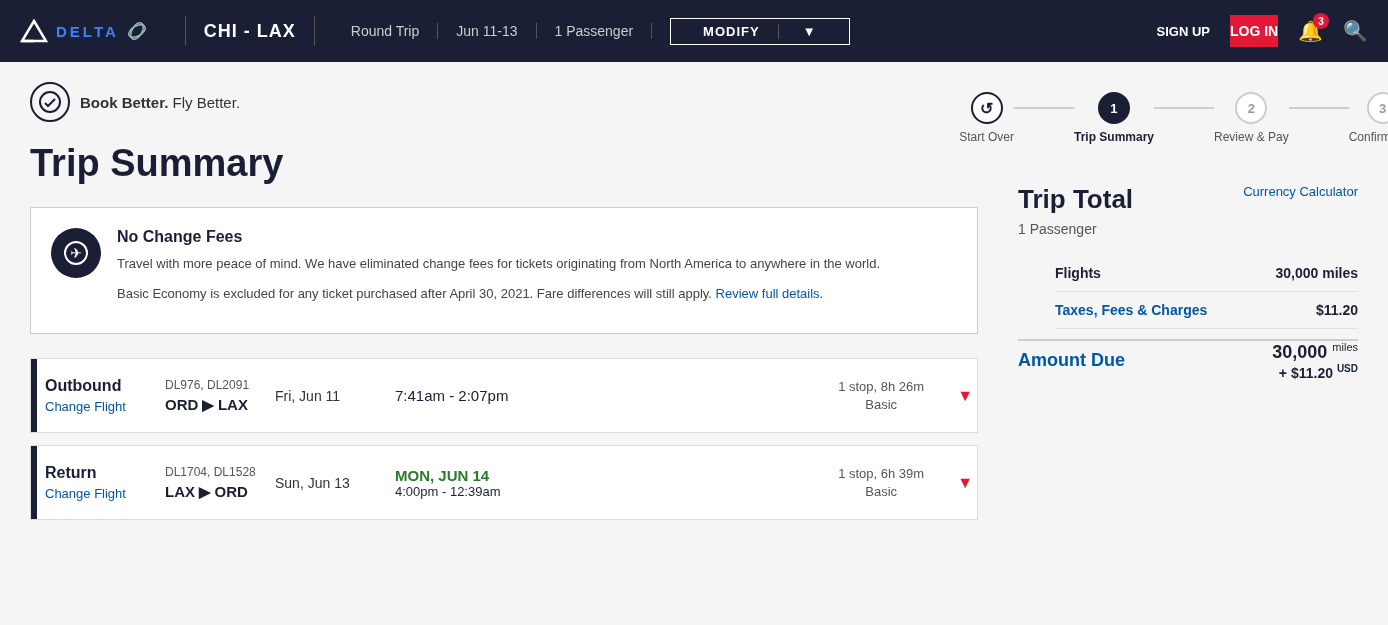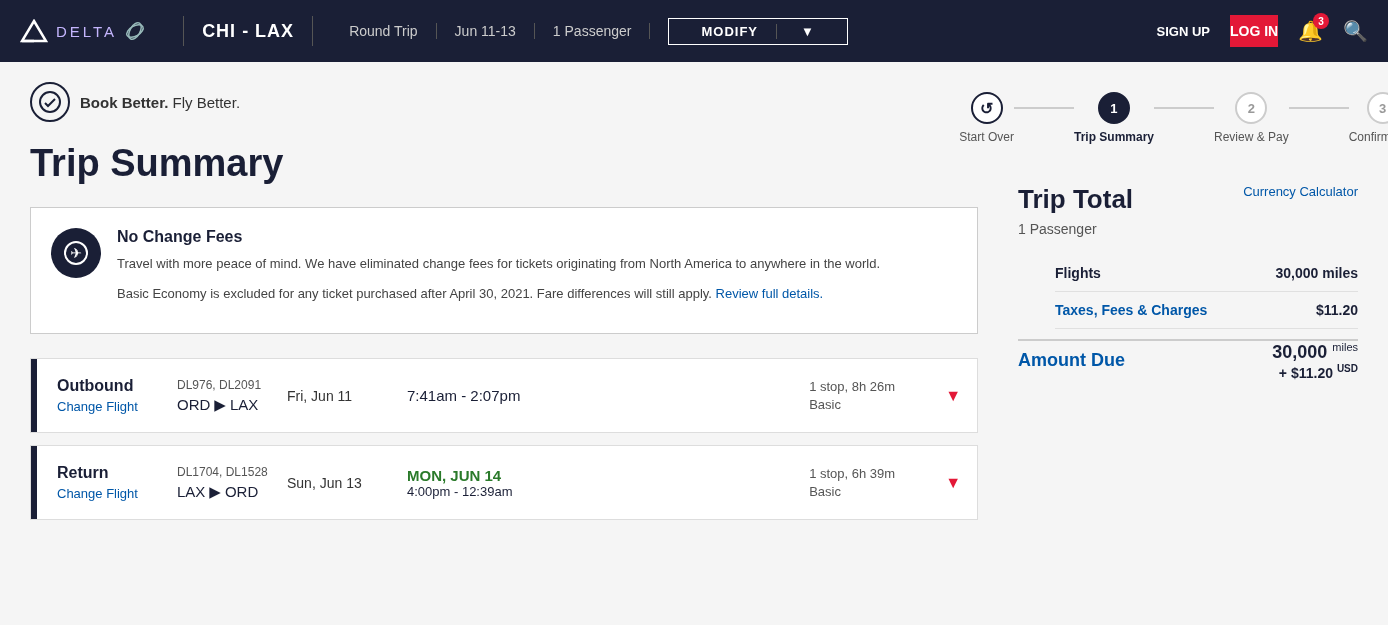--- a/index.html
+++ b/index.html
@@ -15,23 +15,23 @@
       color: white;
     }
     .header-logo {
       display: flex;
       align-items: center;
       gap: 8px;
       margin-right: 20px;
     }
     .logo-text {
       font-size: 15px;
-      font-weight: normal;
+      font-weight: bold;
       letter-spacing: 3px;
-      color: #c4b5fd;
+      color: #3b82f6;
     }
     .header-divider {
       width: 1px;
       height: 30px;
       background: #555;
       margin: 0 18px;
     }
     .header-route {
       font-size: 18px;
       font-weight: bold;
@@ -203,21 +203,21 @@
       text-decoration: none;
     }
 
     
     .flight-card {
       background: white;
       border: 1px solid #ddd;
       margin-bottom: 12px;
       display: flex;
       align-items: center;
-      padding: 18px 16px;
+      padding: 18px 4px;
       position: relative;
     }
     .flight-card-left-bar {
       width: 6px;
       height: 100%;
       position: absolute;
       left: 0;
       top: 0;
       background: #1a1f36;
     }
@@ -241,21 +241,21 @@
       width: 110px;
       flex-shrink: 0;
     }
     .flight-card-flights .flight-nums {
       font-size: 12px;
       color: #555;
       margin-bottom: 4px;
     }
     .flight-card-flights .route {
       font-size: 15px;
-      font-weight: normal;
+      font-weight: bold;
       color: #1a1f36;
       display: flex;
       align-items: center;
       gap: 4px;
     }
     .flight-card-date {
       width: 120px;
       flex-shrink: 0;
       font-size: 14px;
       color: #333;
@@ -269,21 +269,21 @@
       color: #2a7a2a;
       font-weight: bold;
     }
     .flight-card-time-sub {
       font-size: 13px;
       color: #1a1f36;
     }
     .flight-card-stops {
       width: 120px;
       flex-shrink: 0;
-      text-align: left;
+      text-align: center;
       font-size: 13px;
       color: #555;
     }
     .flight-card-stops .stop-line {
       margin-bottom: 3px;
     }
     .flight-card-chevron {
       margin-left: 16px;
       color: #e31837;
       font-size: 16px;

